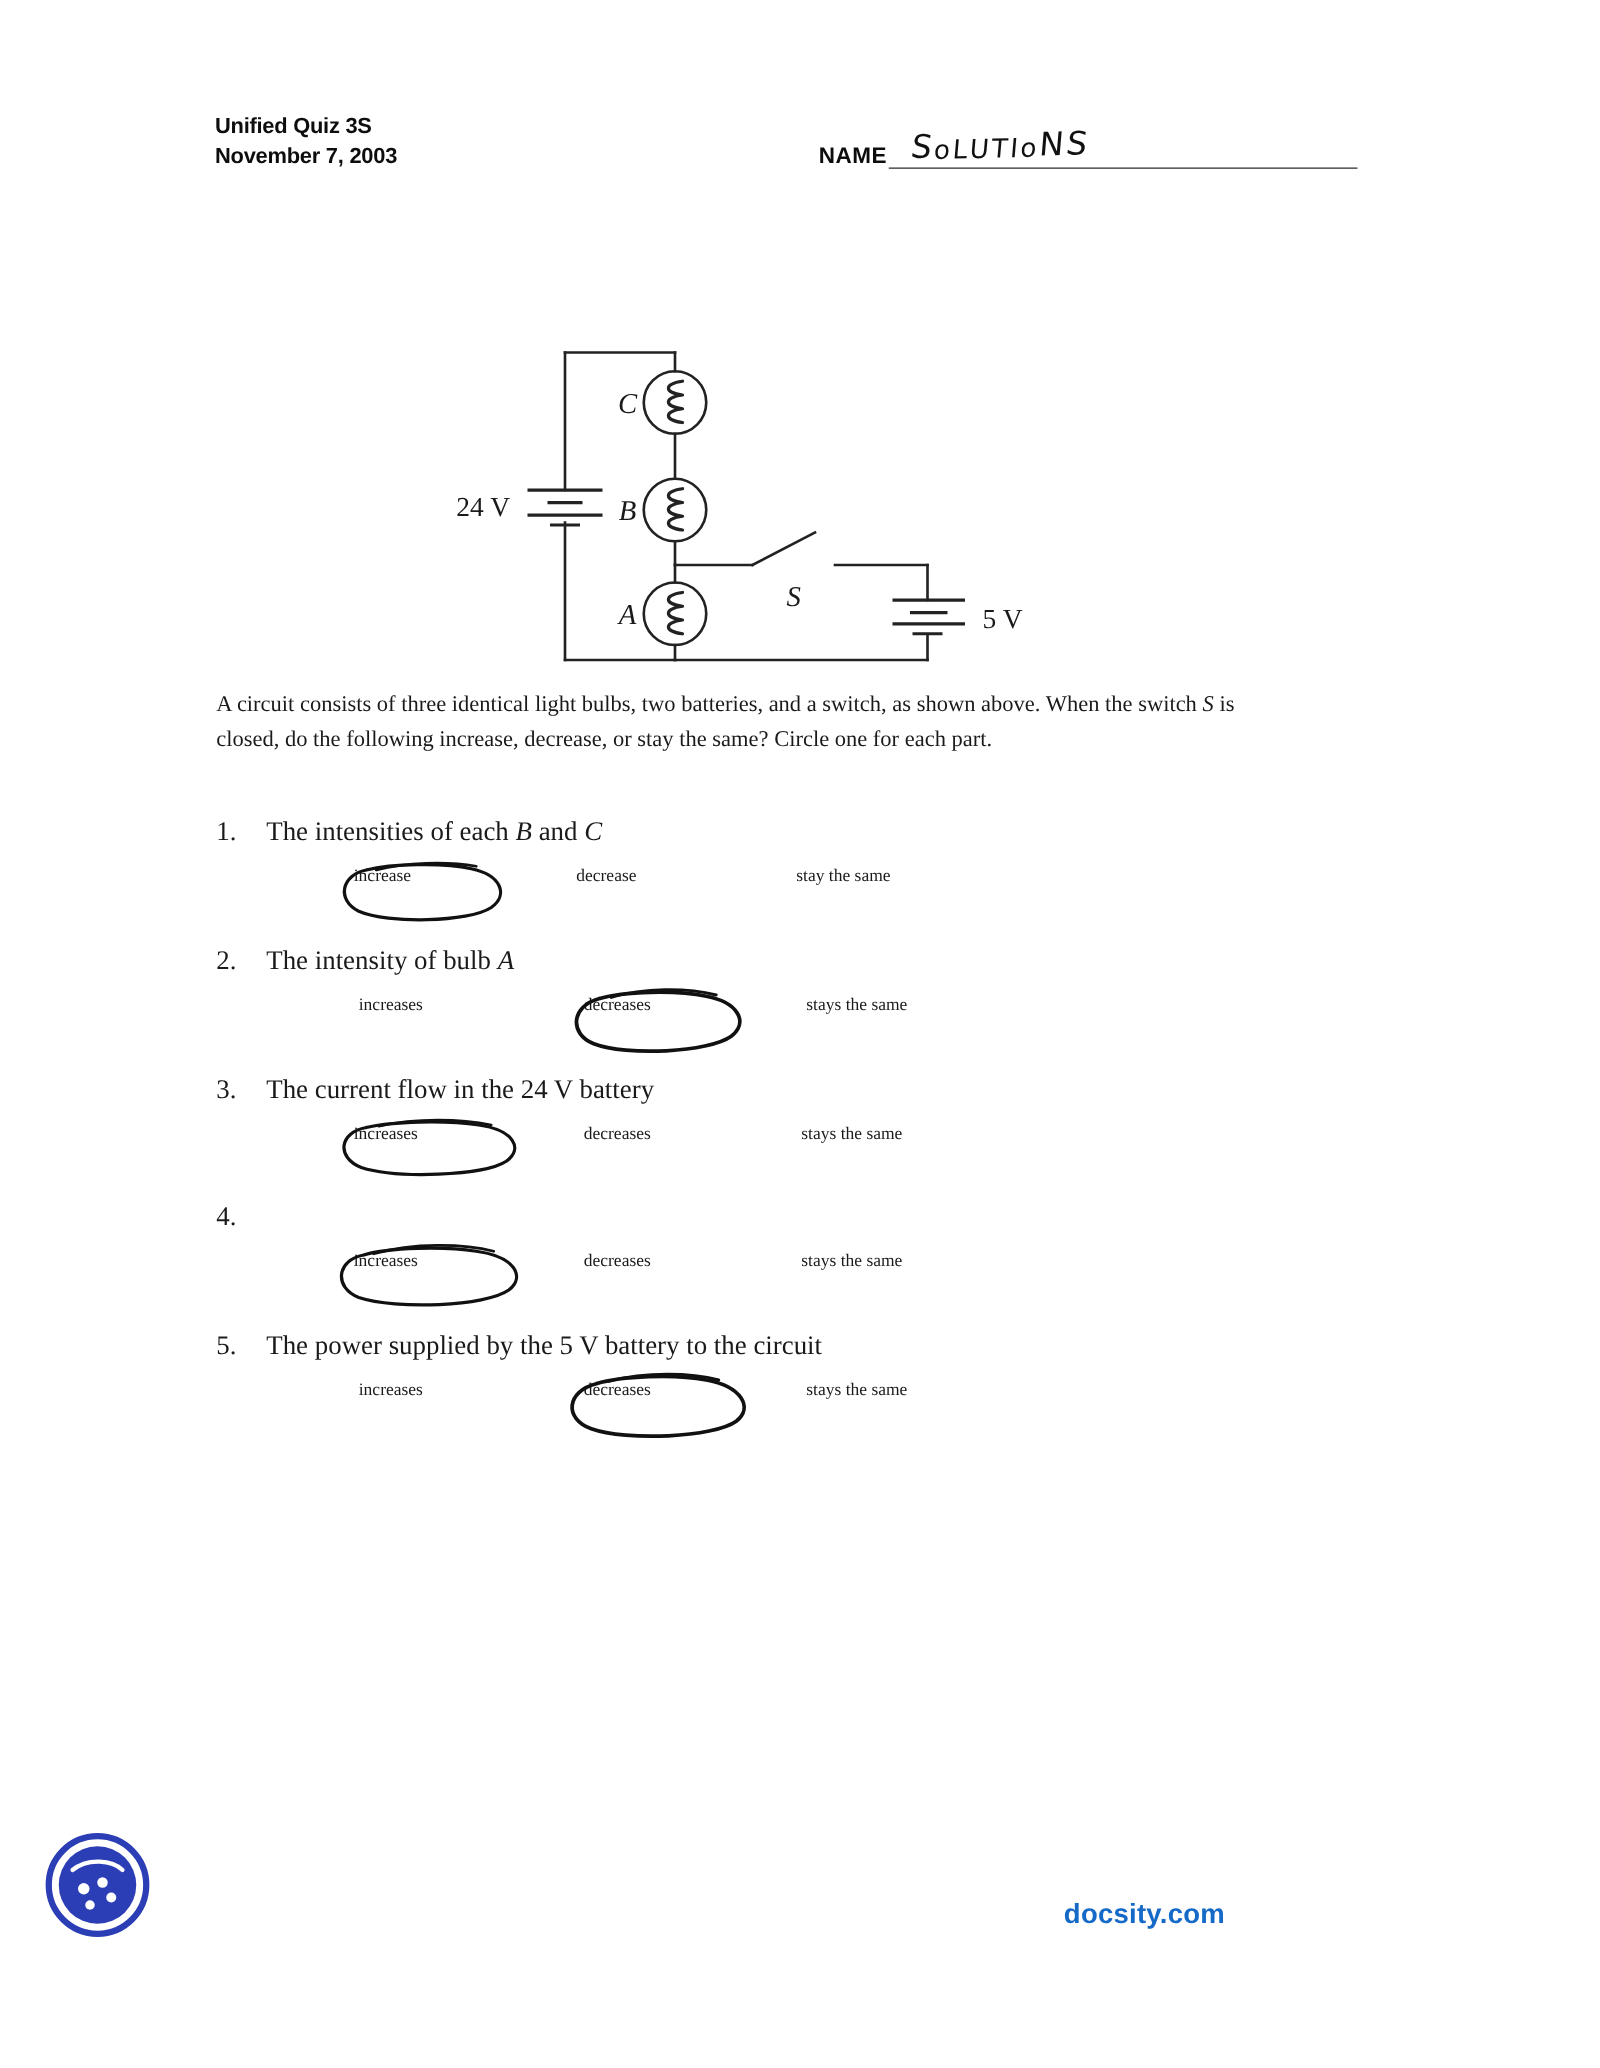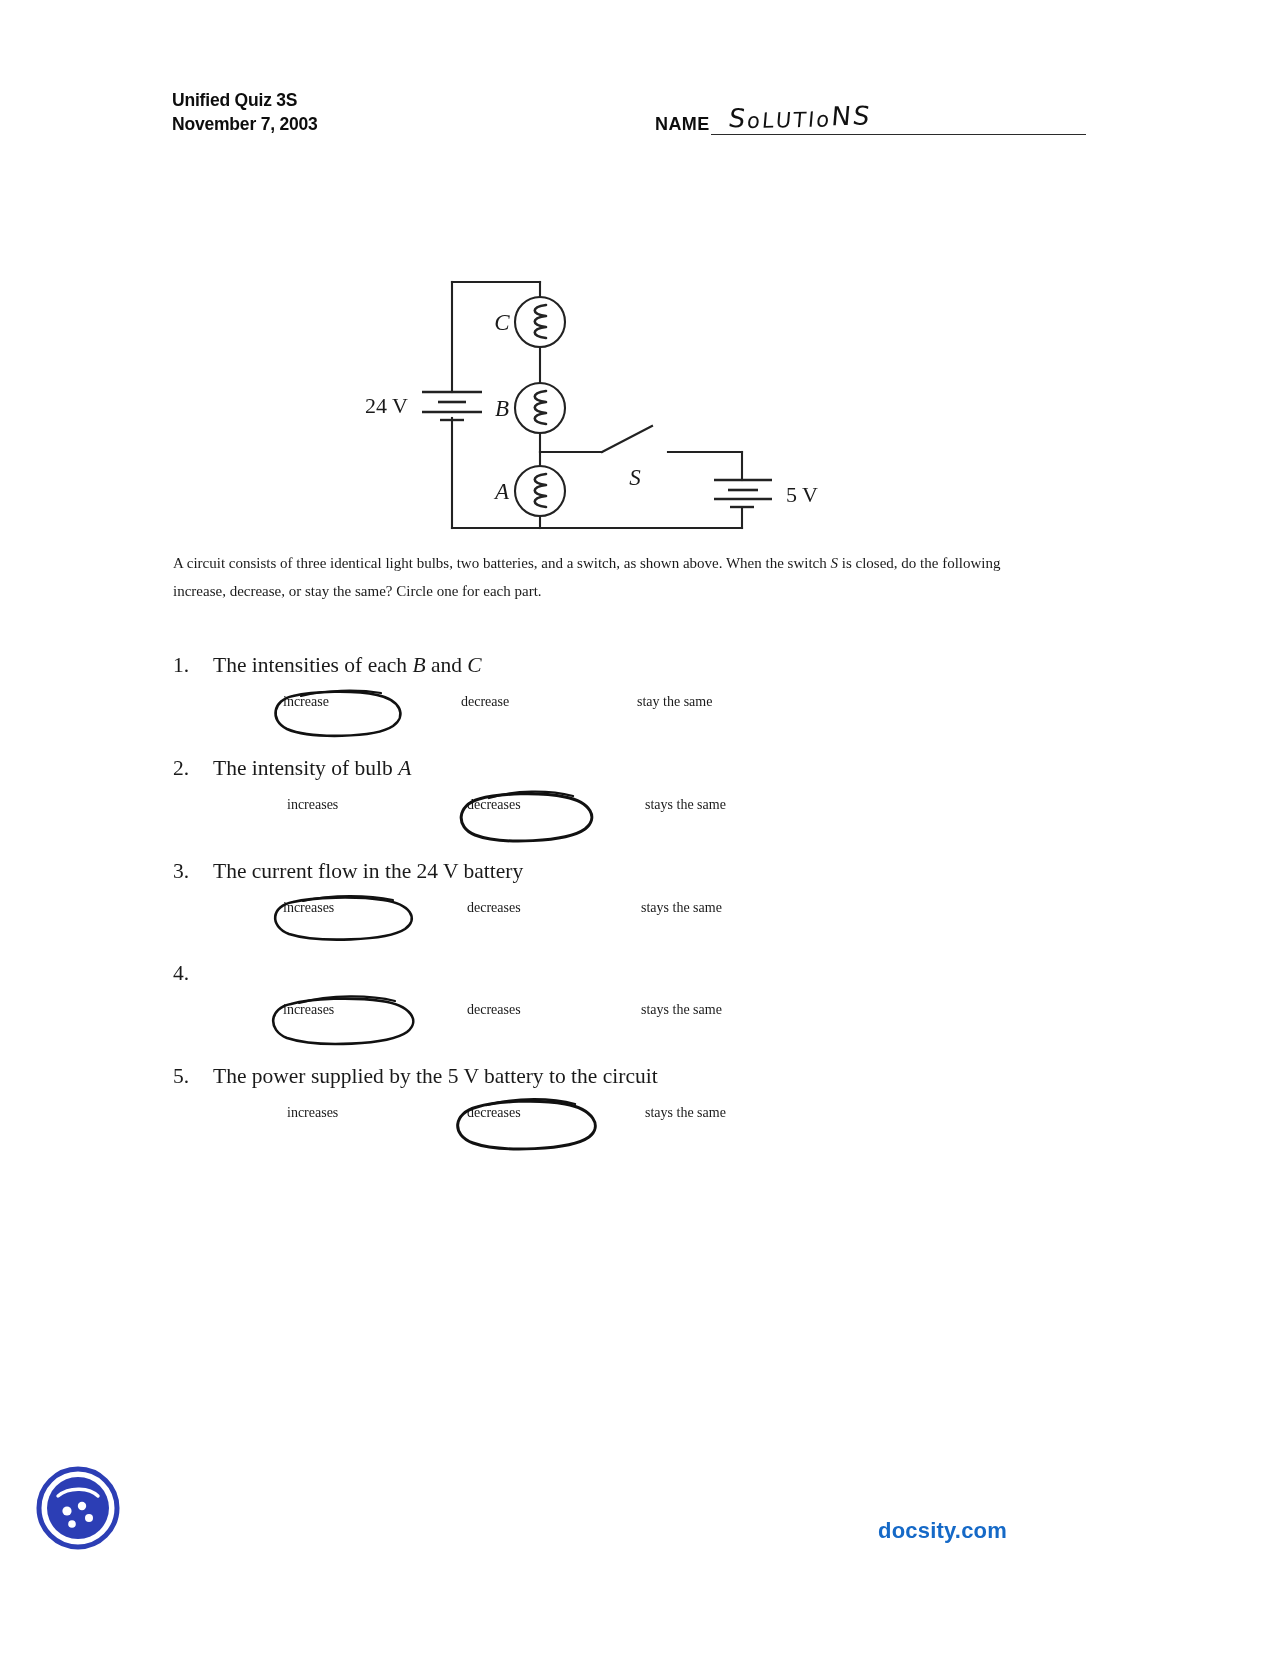--- a/index.html
+++ b/index.html
@@ -55,21 +55,21 @@
 
   
   .circuit{position:absolute;left:330px;top:240px;width:560px;height:290px;}
   .circuit svg{display:block;}
   .lbl{font-family:"Liberation Serif", serif;font-style:italic;font-size:23px;fill:#1a1a1a;}
   .vlbl{font-family:"Liberation Serif", serif;font-size:22px;fill:#1a1a1a;font-style:normal;}
 
   
   .para{
     position:absolute;left:173px;top:550px;width:845px;
-    font-size:15px;line-height:27.5px;
+    font-size:18px;line-height:27.5px;
     color:#1a1a1a;
   }
   .para i{font-style:italic;}
 
   
   .q{position:absolute;left:173px;width:900px;}
   .q-line{
     display:flex;align-items:flex-start;
     font-size:21.5px;line-height:26px;
   }
@@ -86,21 +86,21 @@
   
   .circled{position:absolute;pointer-events:none;}
   .circled svg{display:block;overflow:visible;}
 
   
   .logo{
     position:absolute;left:36px;top:1466px;
     width:84px;height:84px;
   }
   .docsity-text{
-    position:absolute;right:25px;top:1518px;
+    position:absolute;right:52px;top:1518px;
     font-family:"Liberation Sans", sans-serif;
     font-size:22px;font-weight:bold;color:#1569c7;
     letter-spacing:0.2px;
   }
 </style>
 </head>
 <body>
 
 <div class="page">
 

